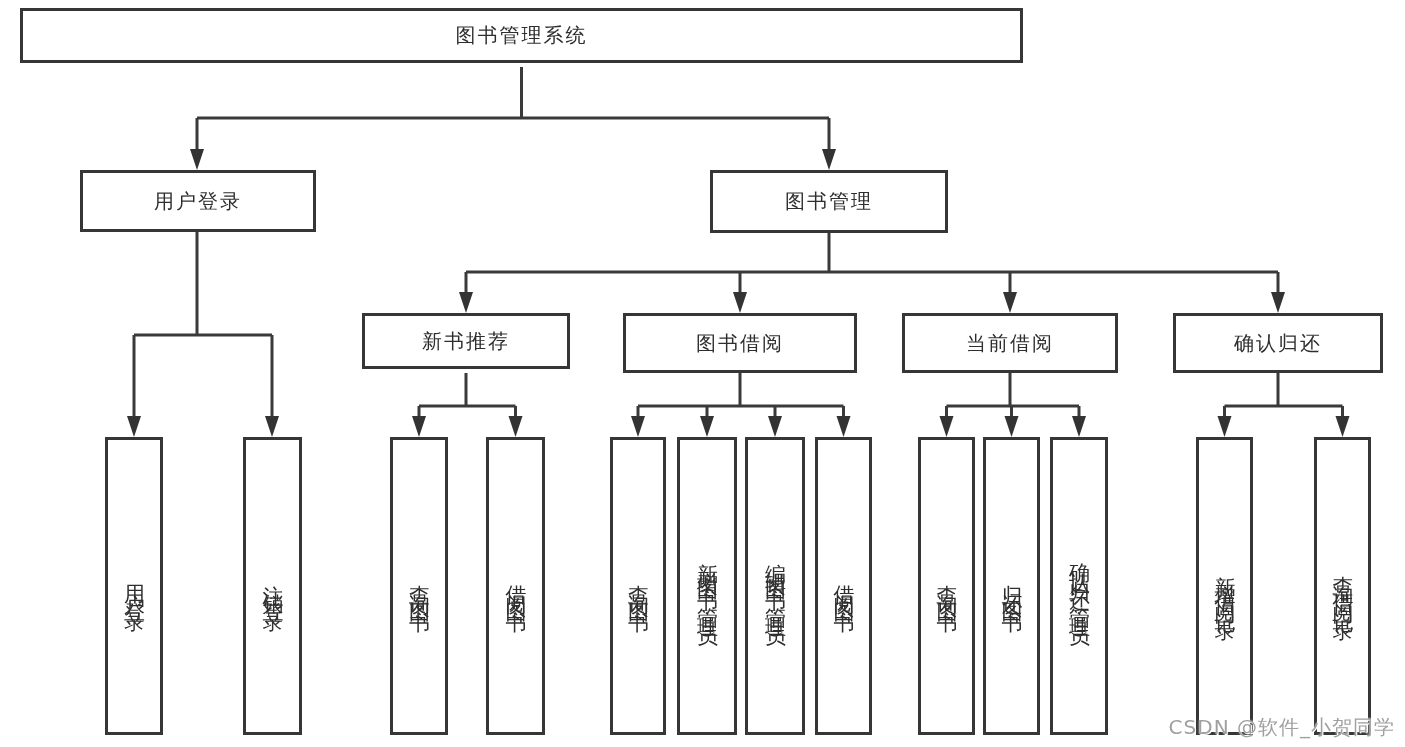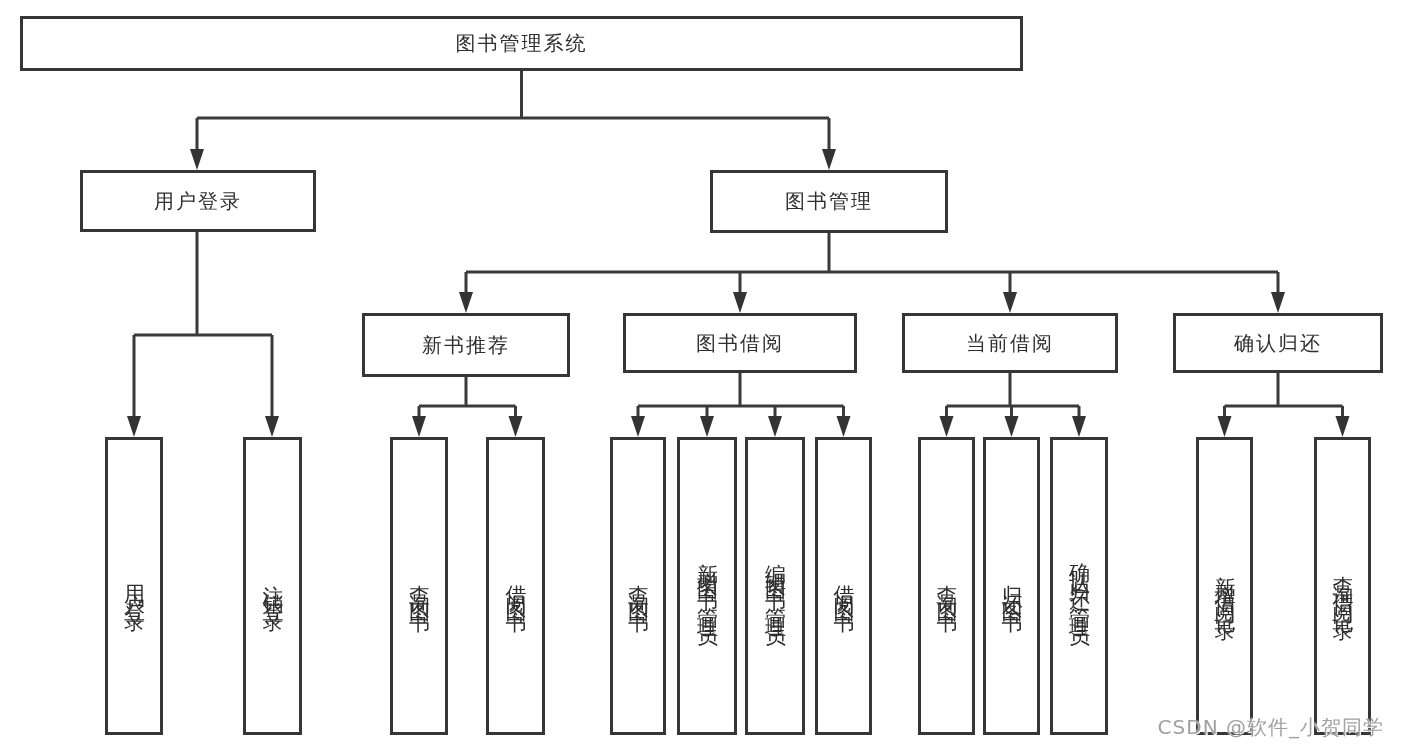--- a/index.html
+++ b/index.html
@@ -45,21 +45,21 @@
     text-orientation: mixed;
     font-size: 21px;
     line-height: 1;
     letter-spacing: 9px;
     color: #2e2e2e;
     white-space: nowrap;
   }
   .watermark {
     position: absolute;
     top: 714px;
-    right: 21px;
+    right: 10px;
     font-size: 20px;
     color: #a0a0a0;
     letter-spacing: 1px;
     z-index: 3;
     text-shadow: 0 0 2px #ffffff, 1px 1px 0 #ffffff;
   }
 </style>
 </head>
 <body>
 
@@ -98,32 +98,32 @@
       <polygon points="768,416 782,416 775,437"></polygon>
       <polygon points="836.5,416 850.5,416 843.5,437"></polygon>
       <polygon points="939.5,416 953.5,416 946.5,437"></polygon>
       <polygon points="1004.5,416 1018.5,416 1011.5,437"></polygon>
       <polygon points="1072,416 1086,416 1079,437"></polygon>
       <polygon points="1217.5,416 1231.5,416 1224.5,437"></polygon>
       <polygon points="1335.5,416 1349.5,416 1342.5,437"></polygon>
     </g>
   </svg>
 
-  <div class="hnode" style="left:20px; top:16px; width:1003px; height:55px;">
+  <div class="hnode" style="left:20px; top:8px; width:1003px; height:55px;">
     <span>图书管理系统</span>
   </div>
 
   <div class="hnode" style="left:80px; top:170px; width:236px; height:62px;">
     <span>用户登录</span>
   </div>
   <div class="hnode" style="left:710px; top:170px; width:238px; height:63px;justify-content:center;">
     <span>图书管理</span>
   </div>
 
-  <div class="hnode" style="left:362px; top:313px; width:208px; height:64px;">
+  <div class="hnode" style="left:362px; top:313px; width:208px; height:56px;">
     <span>新书推荐</span>
   </div>
   <div class="hnode" style="left:902px; top:313px; width:216px; height:60px;">
     <span>当前借阅</span>
   </div>
   <div class="hnode" style="left:623px; top:313px; width:234px; height:60px;">
     <span>图书借阅</span>
   </div>
   <div class="hnode" style="left:1173px; top:313px; width:210px; height:60px;">
     <span>确认归还</span>

